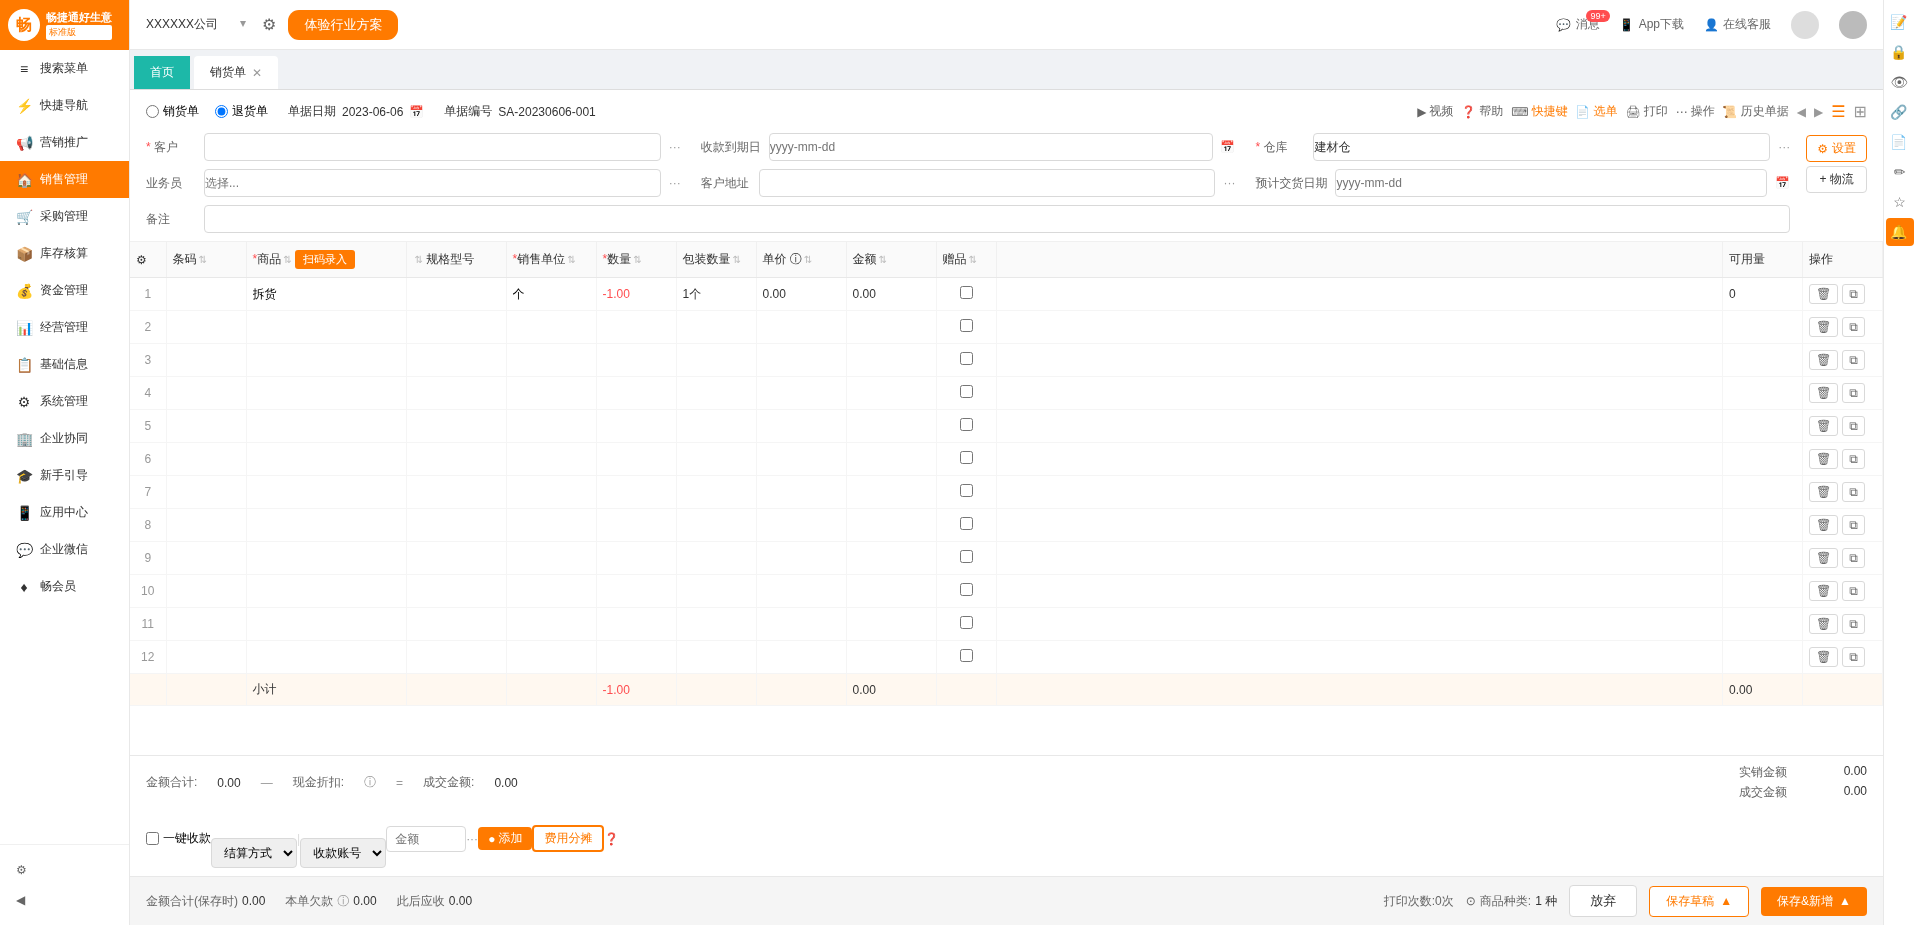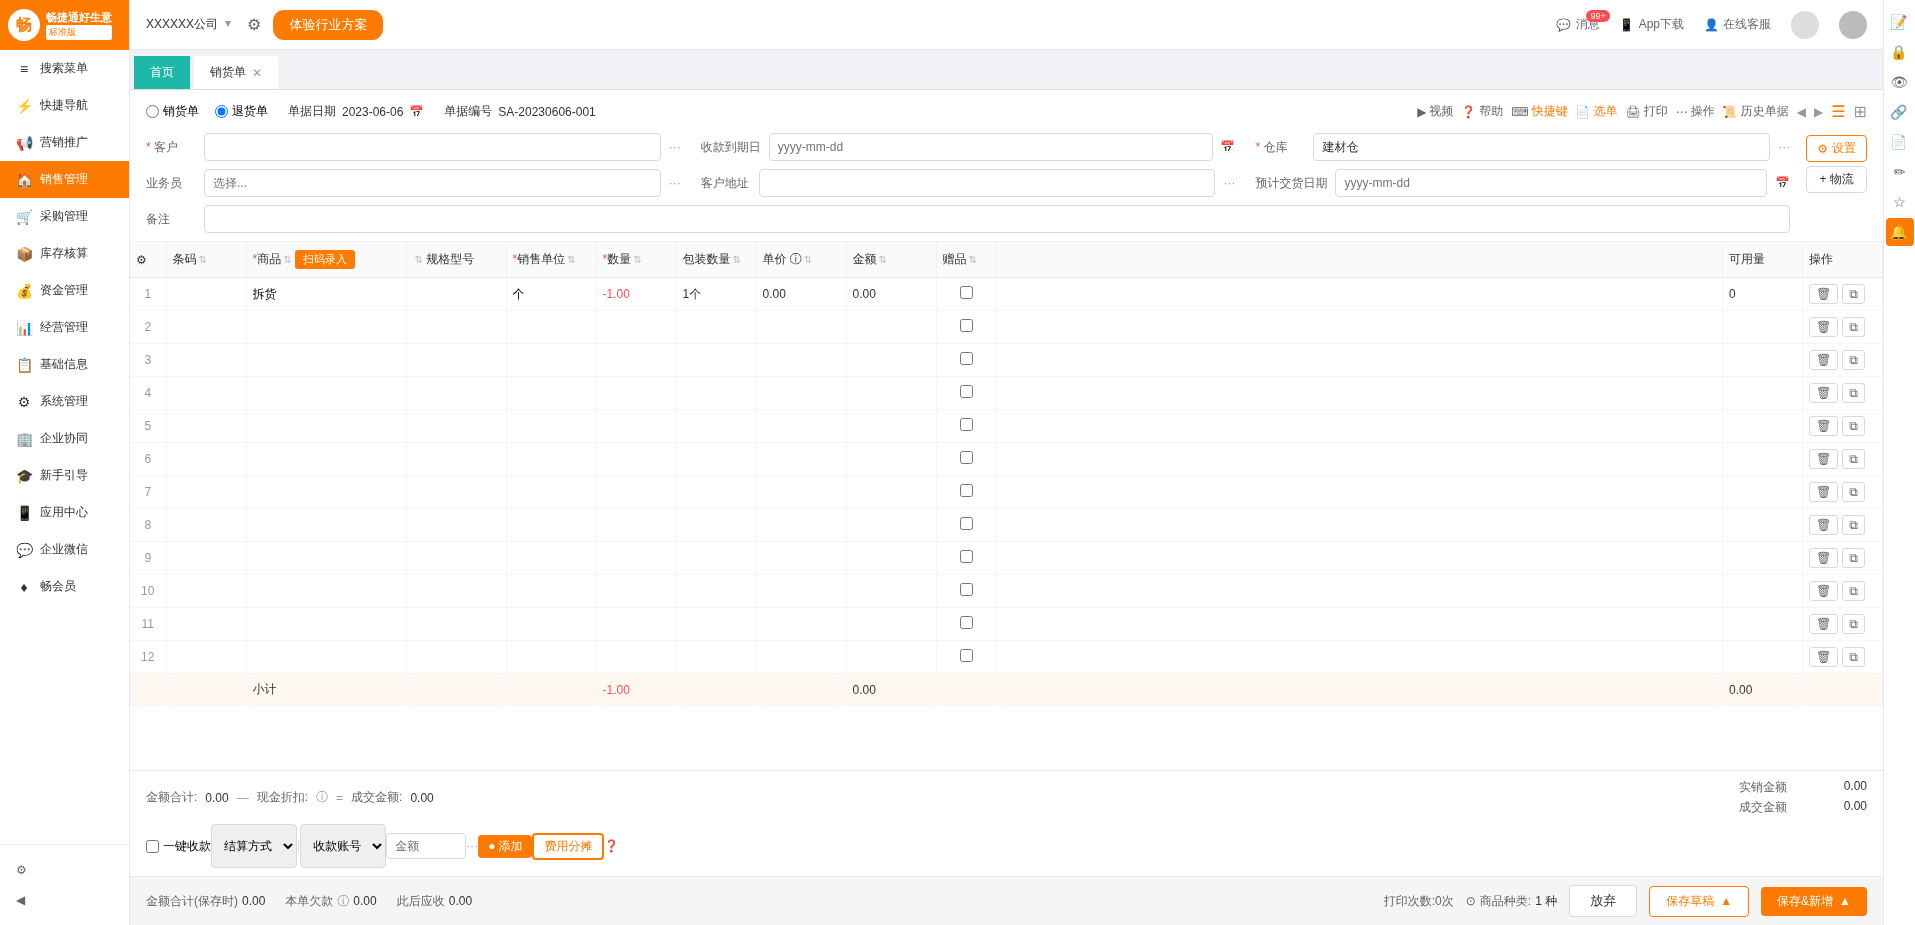--- a/index.html
+++ b/index.html
@@ -15,21 +15,21 @@
     .sidebar-item .icon { font-size: 14px; width: 16px; text-align: center; }
     .sidebar-item .label { font-size: 12px; }
     .sidebar-bottom { margin-top: auto; padding: 10px 0; border-top: 1px solid #f0f0f0; }
     .sidebar-bottom-item { display: flex; align-items: center; gap: 8px; padding: 8px 16px; cursor: pointer; color: #666; }
 
     
     .main { flex: 1; display: flex; flex-direction: column; height: 925px; overflow: hidden; }
 
     
     .topbar { height: 50px; background: #fff; display: flex; align-items: center; padding: 0 16px; border-bottom: 1px solid #e8e8e8; gap: 12px; flex-shrink: 0; }
-    .topbar-company { display: flex; align-items: flex-start; gap: 7px; font-size: 13px; color: #333; cursor: pointer; }
+    .topbar-company { display: flex; align-items: flex-start; gap: 22px; font-size: 13px; color: #333; cursor: pointer; }
     .topbar-gear { color: #666; cursor: pointer; font-size: 16px; margin-left: 4px; }
     .topbar-btn { background: #ff7a00; color: #fff; border: none; padding: 6px 16px; border-radius: 11px; cursor: pointer; font-size: 13px; }
     .topbar-right { margin-left: auto; display: flex; align-items: center; gap: 20px; }
     .topbar-right-item { display: flex; align-items: center; gap: 4px; color: #666; cursor: pointer; font-size: 12px; position: relative; }
     .badge { background: #ff4d4f; color: #fff; font-size: 9px; padding: 1px 4px; border-radius: 8px; position: absolute; top: -6px; right: -10px; }
     .avatar { width: 28px; height: 28px; background: #ddd; border-radius: 50%; }
 
     
     .tabs { height: 40px; background: #f0f2f5; display: flex; align-items: flex-end; padding: 0 0 0 0; border-bottom: 1px solid #ddd; flex-shrink: 0; }
     .tab { padding: 8px 16px; cursor: pointer; font-size: 13px; color: #666; background: #e6e6e6; border-radius: 4px 4px 0 0; margin-right: 2px; margin-left: 2px; display: flex; align-items: center; gap: 6px; }
@@ -42,21 +42,21 @@
     .form-top { display: flex; align-items: center; gap: 20px; margin-bottom: 12px; }
     .radio-group { display: flex; gap: 16px; align-items: center; }
     .radio-item { display: flex; align-items: center; gap: 4px; cursor: pointer; }
     .form-date { display: flex; align-items: center; gap: 6px; color: #666; }
     .form-date span { color: #333; font-weight: 500; text-align: right; }
     .form-toolbar { margin-left: auto; display: flex; align-items: center; gap: 8px; }
     .toolbar-item { display: flex; align-items: center; gap: 3px; color: #666; cursor: pointer; font-size: 12px; }
     .form-row { display: flex; align-items: center; gap: 8px; }
     .form-label { color: #666; white-space: nowrap; min-width: 50px; }
     .form-label.required::before { content: '* '; color: #ff4d4f; }
-    .form-input { flex: 1; border: 1px solid #d9d9d9; border-radius: 4px; padding: 4px 8px; height: 28px; outline: none; color: #333; }
+    .form-input { flex: 1; border: 1px solid #d9d9d9; border-radius: 4px; padding: 4px 0; height: 28px; outline: none; color: #333; }
     .form-input.placeholder { color: #bbb; }
     .form-dots { color: #999; cursor: pointer; }
     .form-calendar { color: #999; cursor: pointer; }
     .action-btn { border: 1px solid #d9d9d9; background: #fff; padding: 4px 10px; border-radius: 4px; cursor: pointer; font-size: 12px; color: #333; white-space: nowrap; }
     .action-btn.orange-border { border-color: #ff7a00; color: #ff7a00; }
 
     
     .table-area { flex: 1; overflow-y: auto; background: #fff; position: relative; }
     table { width: 100%; border-collapse: collapse; }
     thead tr { background: #fafafa; }
@@ -66,28 +66,28 @@
     .sort-icon { color: #bbb; font-size: 10px; margin-left: 2px; }
     .row-num { color: #999; text-align: center; }
     .row-actions { display: flex; gap: 4px; }
     .row-action-btn { border: 1px solid #d9d9d9; background: #fff; padding: 2px 6px; border-radius: 3px; cursor: pointer; color: #666; font-size: 12px; }
     .checkbox-cell { text-align: center; }
     .subtotal-row { background: #fff8f0; font-weight: 500; }
 
     
     .bottom-bar { background: #fff; border-top: 1px solid #e8e8e8; padding: 8px 16px; flex-shrink: 0; }
     .bottom-row1 { display: flex; align-items: center; gap: 12px; margin-bottom: 8px; }
-    .amount-summary { display: flex; align-items: center; gap: 8px; }
+    .amount-summary { display: flex; align-items: center; gap: 20px; }
     .amount-label { color: #666; }
     .amount-value { color: #333; font-weight: 500; }
     .dash { color: #999; }
     .equals { color: #999; }
     .bottom-row2 { display: flex; align-items: center; gap: 0; }
     .checkbox-label { display: flex; align-items: center; gap: 4px; cursor: pointer; }
-    .pay-select { border: 1px solid #d9d9d9; border-radius: 4px; padding: 3px 8px; height: 44px; outline: none; }
+    .pay-select { border: 1px solid #d9d9d9; border-radius: 4px; padding: 3px 8px; height: 30px; outline: none; margin-top: 29px; }
     .pay-input { border: 1px solid #d9d9d9; border-radius: 4px; padding: 3px 8px; height: 26px; width: 80px; outline: none; }
     .add-btn { background: #ff7a00; color: #fff; border: none; padding: 3px 10px; border-radius: 4px; cursor: pointer; display: flex; align-items: center; gap: 3px; }
     .expense-btn { border: 2px solid #ff7a00; color: #ff7a00; background: #fff; padding: 3px 10px; border-radius: 4px; cursor: pointer; font-weight: 500; }
     .question-icon { color: #999; cursor: pointer; }
 
     .footer-bar { background: #f5f5f5; border-top: 1px solid #e8e8e8; padding: 8px 16px; display: flex; align-items: center; gap: 20px; flex-shrink: 0; }
     .footer-item { display: flex; align-items: center; gap: 4px; color: #666; }
     .footer-value { color: #333; font-weight: 500; }
     .footer-actions { margin-left: auto; display: flex; align-items: center; gap: 12px; }
     .discard-btn { border: 1px solid #d9d9d9; background: #fff; padding: 6px 20px; border-radius: 4px; cursor: pointer; color: #333; font-size: 13px; }

